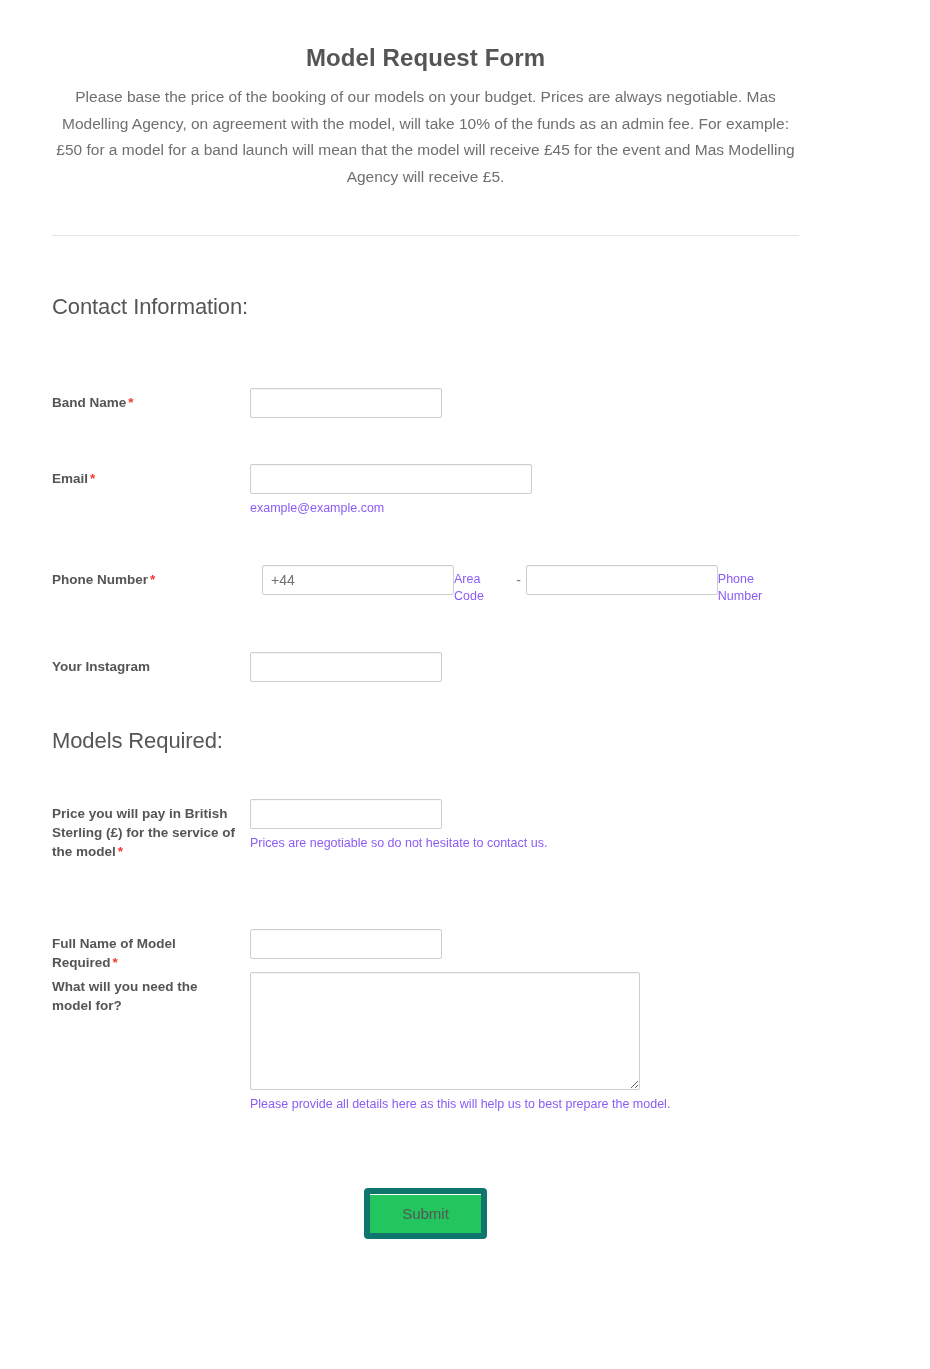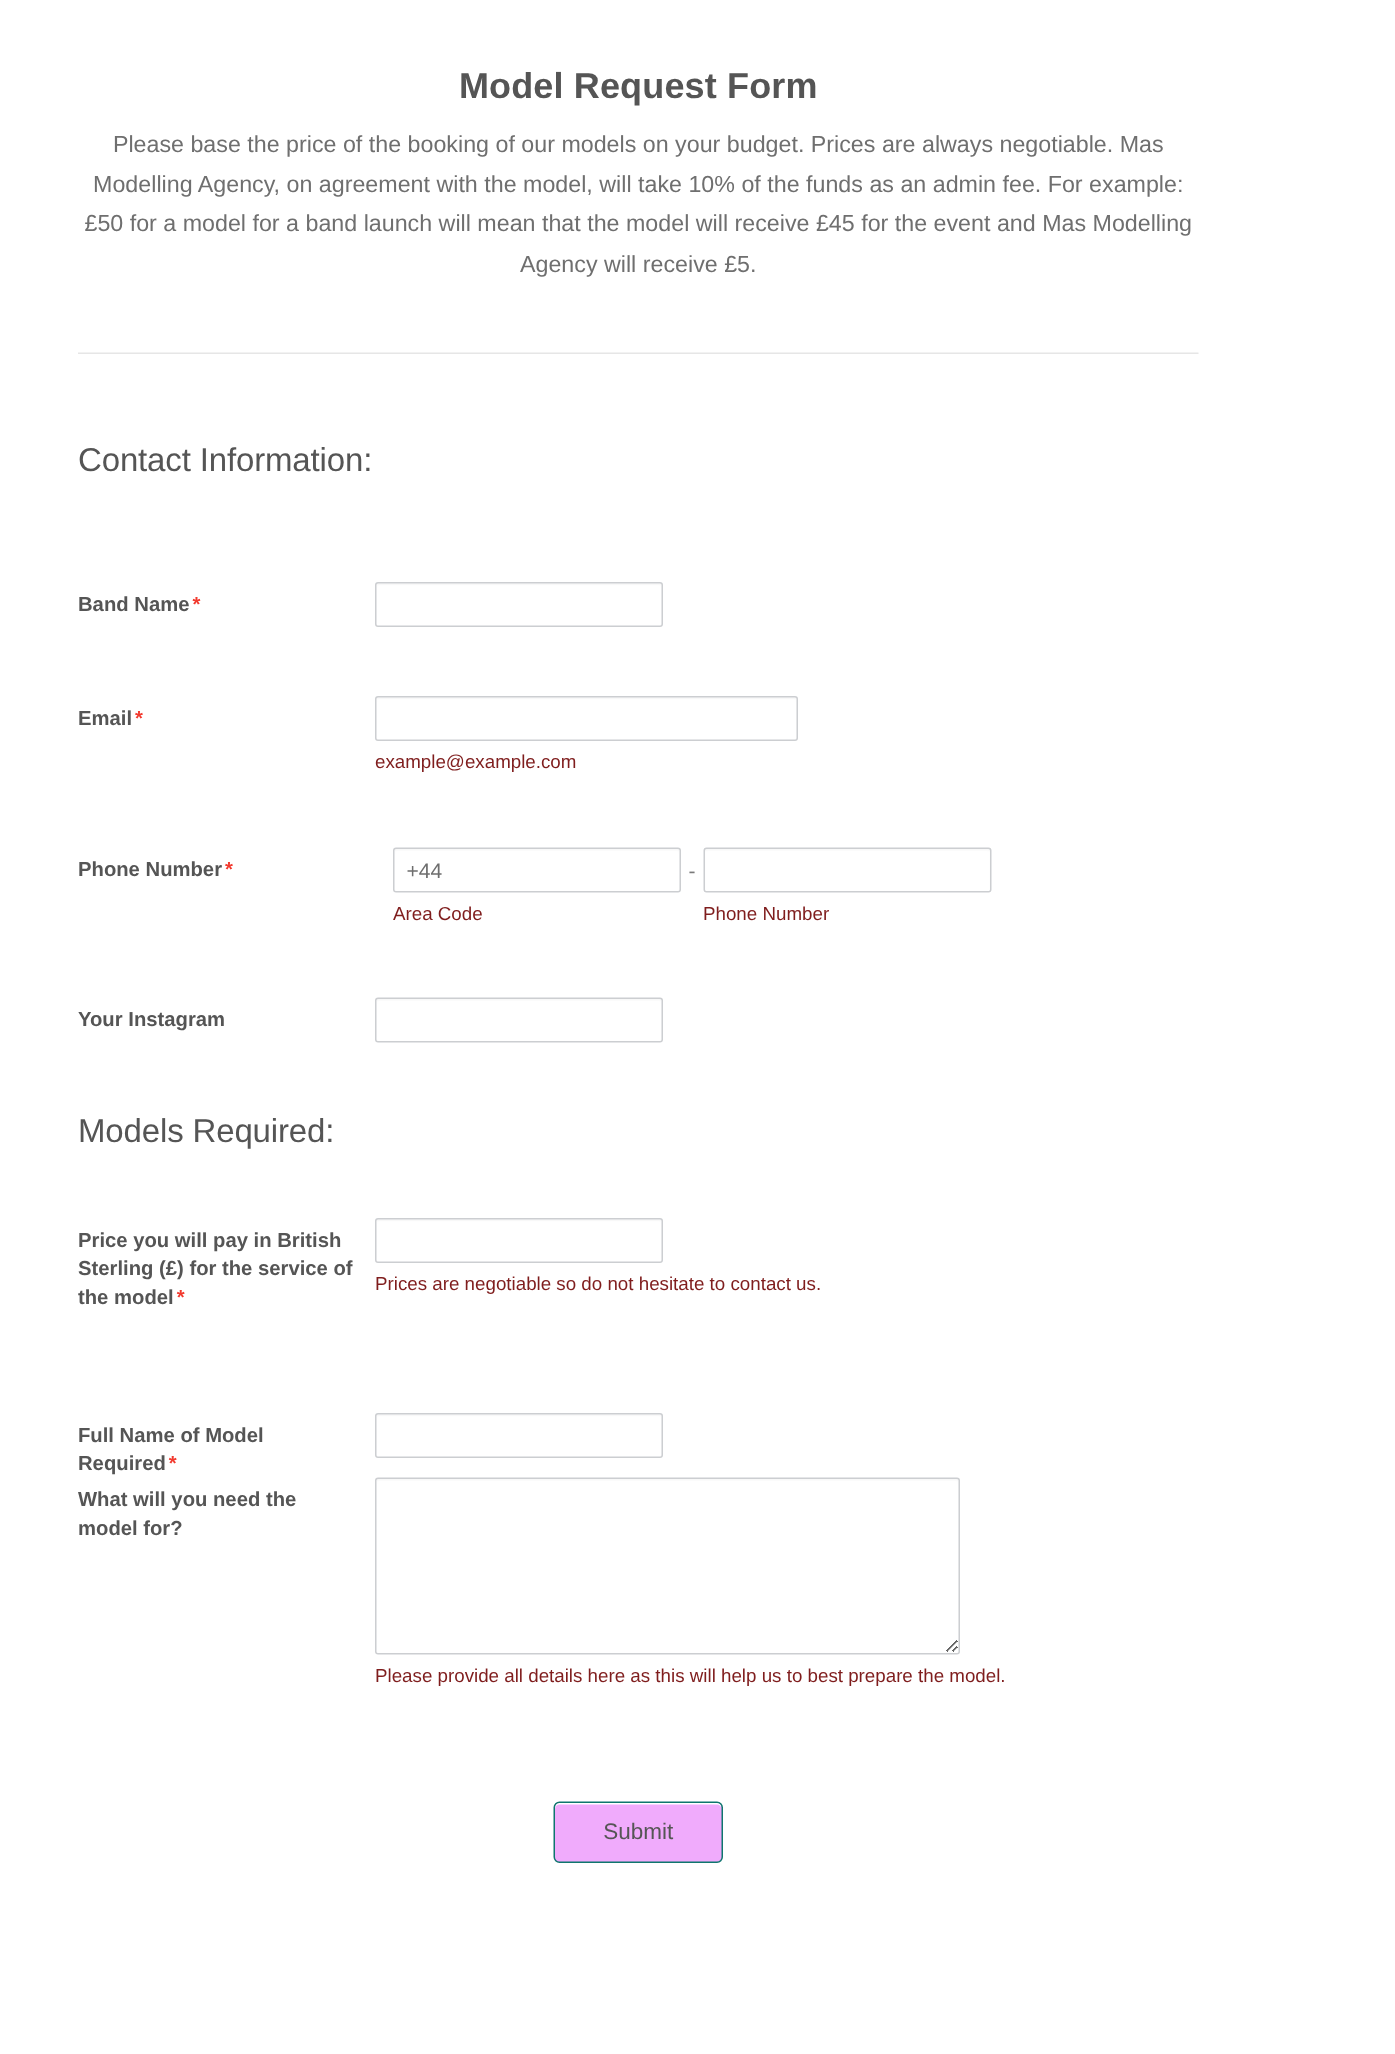--- a/index.html
+++ b/index.html
@@ -104,31 +104,31 @@
     outline: none;
     box-shadow: inset 0 1px 1px rgba(0,0,0,0.035);
   }
   .input-w-short { width: 192px; }
   .input-w-email { width: 282px; }
   .input-w-phone { width: 192px; }
   .input-w-phone2 { width: 192px; }
 
   .hint {
     font-size: 12.5px;
-    color: #7f1d1d;
+    color: #8b5cf6;
     font-weight: normal;
     line-height: 17px;
     margin-top: 6px;
   }
 
   .phone-group {
     display: flex;
     align-items: flex-start;
   }
-  .phone-col { display: flex; flex-direction: column; }
+  .phone-col { display: flex; }
   .phone-dash {
     color: #7a7a7a;
     font-size: 14px;
     line-height: 30px;
     padding: 0 5px;
     flex: 0 0 auto;
   }
 
   textarea.text-area {
     display: block;
@@ -158,22 +158,22 @@
   
   .submit-wrap {
     text-align: center;
     padding-top: 75px;
   }
   .submit-button {
     display: inline-block;
     font-family: "Liberation Sans", sans-serif;
     font-size: 15px;
     color: #555555;
-    background: #f0abfc;
-    border: 1px solid #0f766e;
+    background: #22c55e;
+    border: 6px solid #0f766e;
     border-radius: 4px;
     padding: 11px 32px;
     cursor: pointer;
     box-shadow: inset 0 1px 0 #ffffff;
   }
 </style>
 </head>
 <body>
 
 <div class="form-page">

